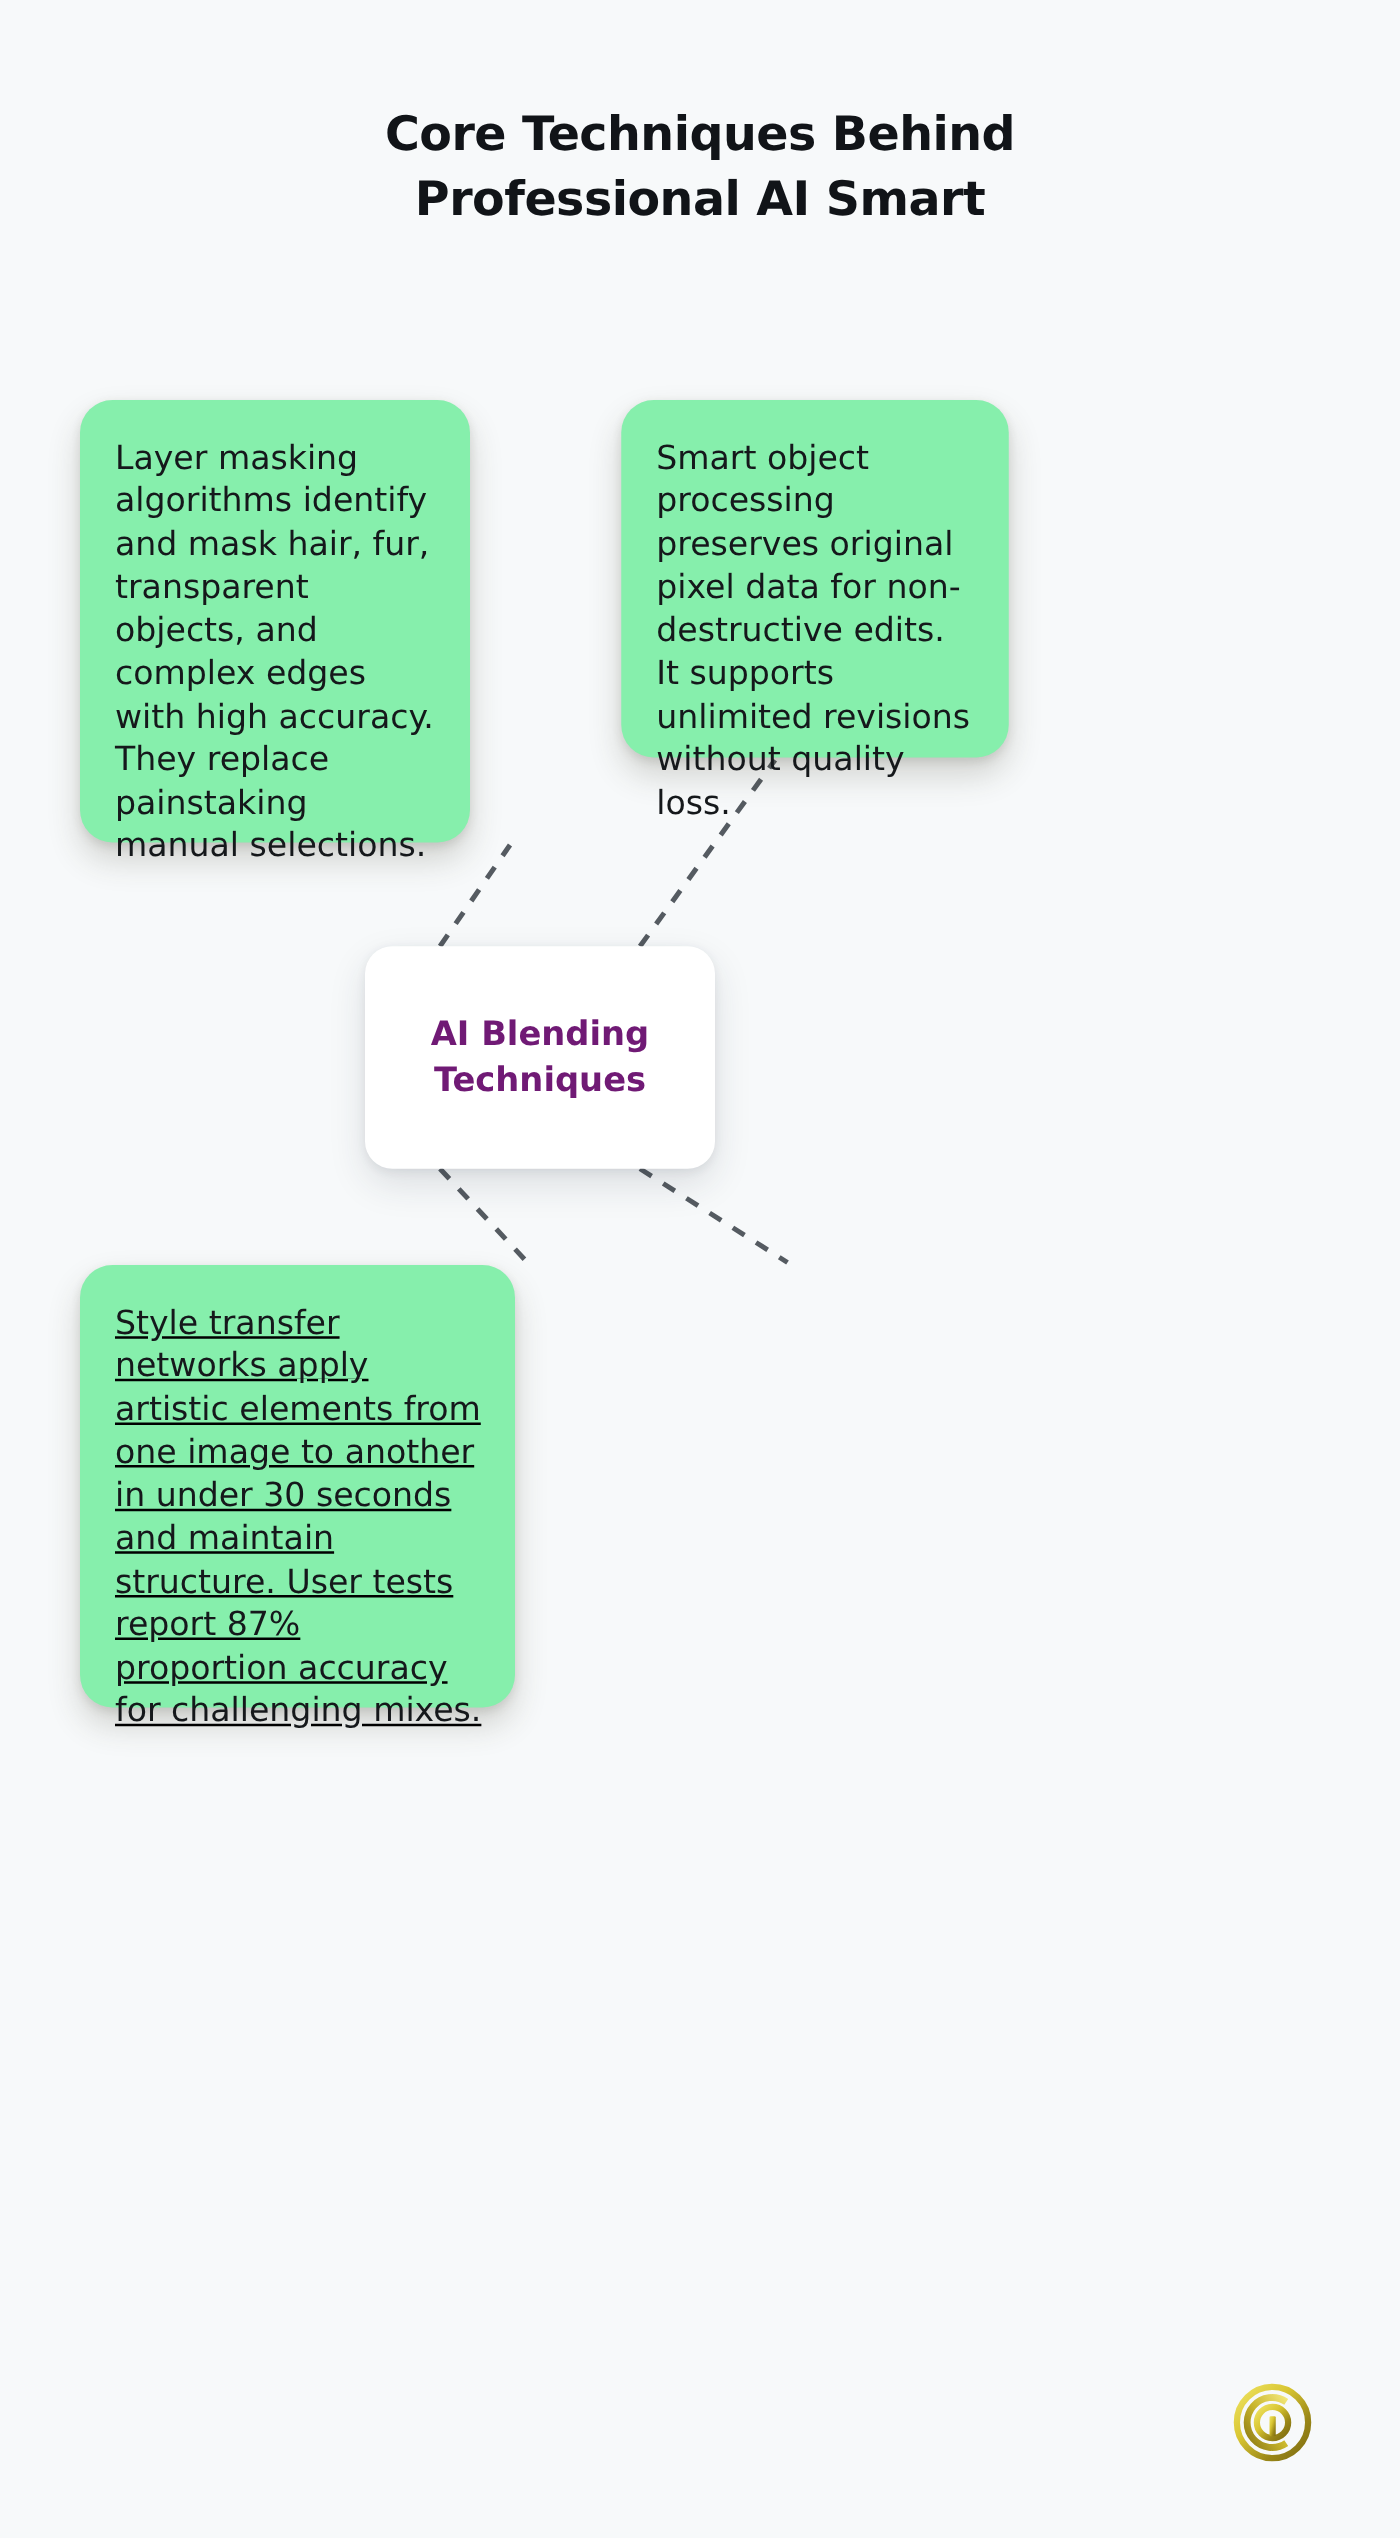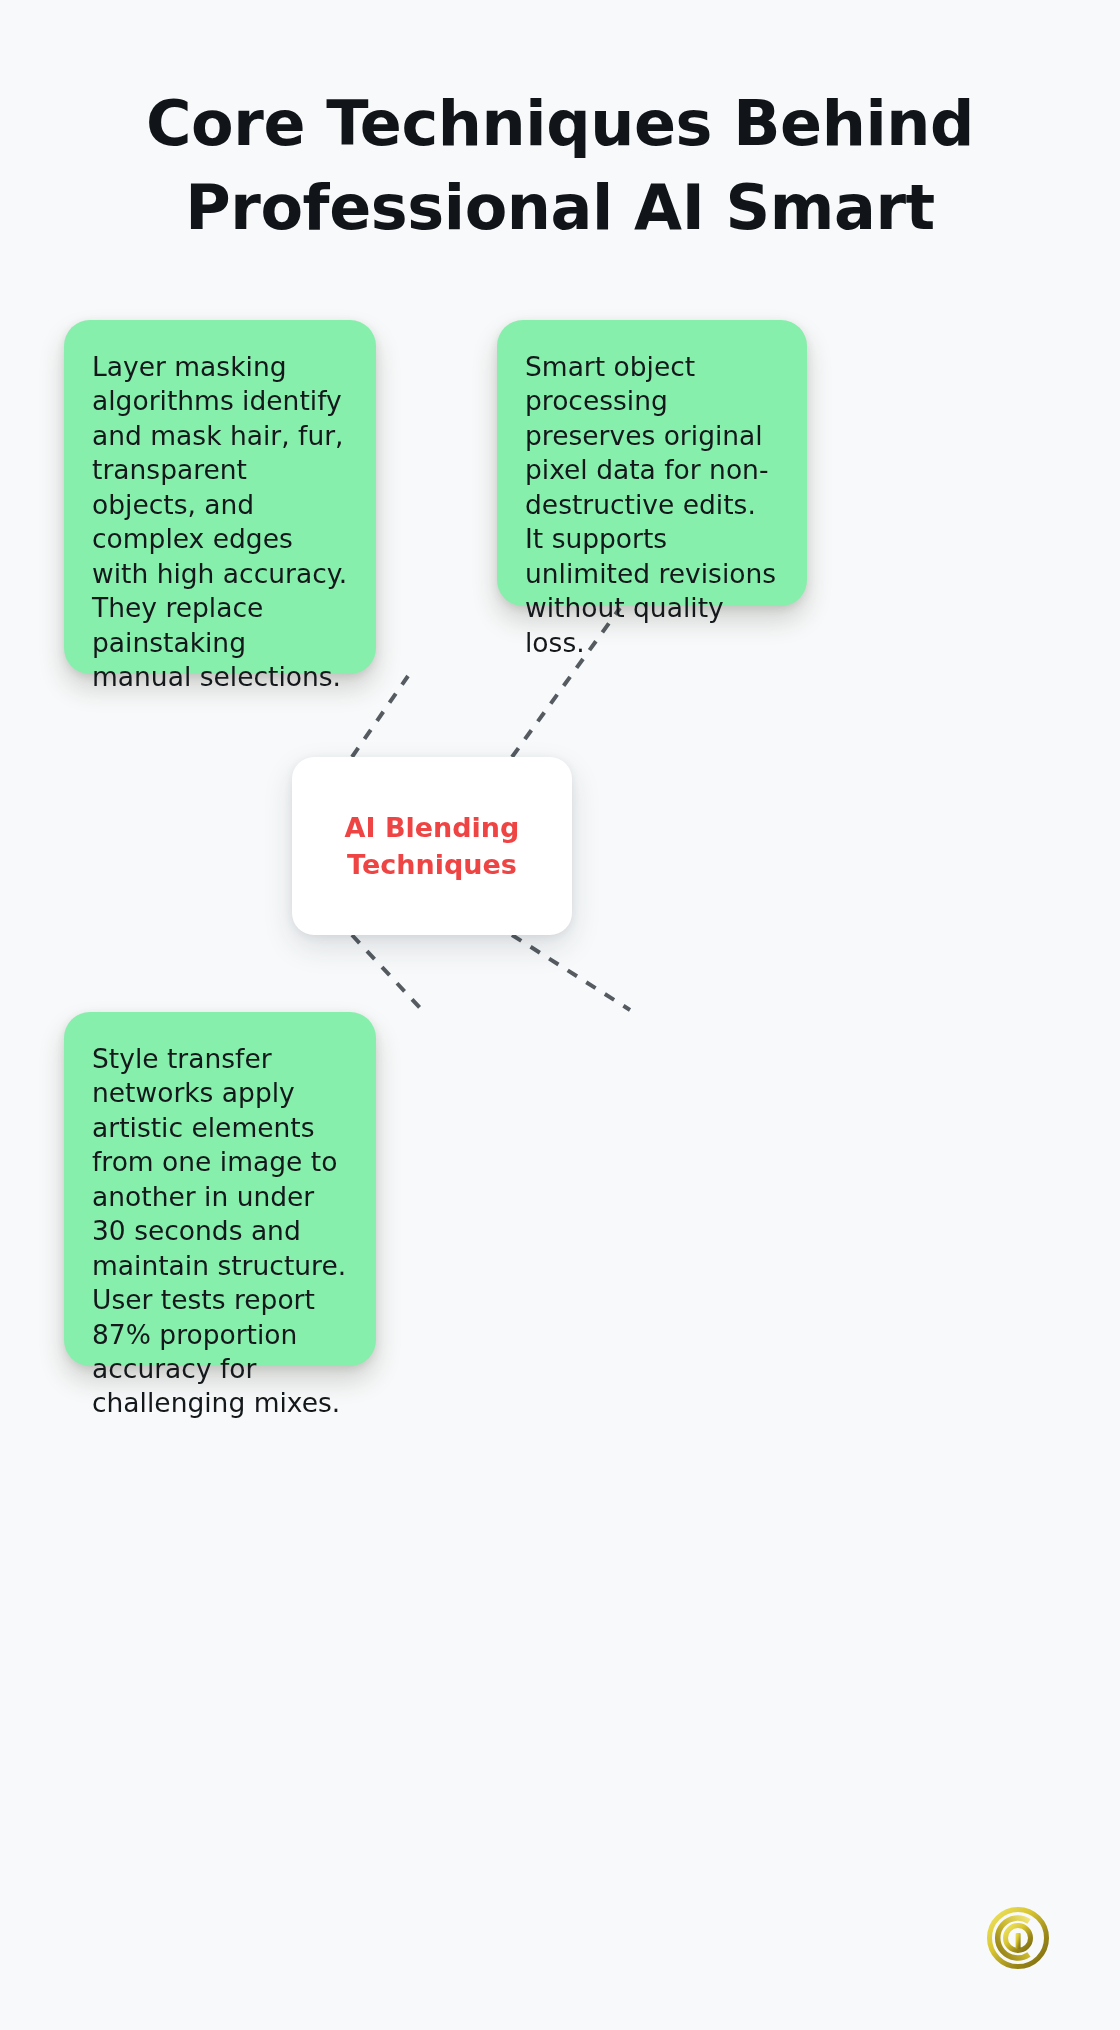--- a/index.html
+++ b/index.html
@@ -24,21 +24,21 @@
 
   
   .title-block {
     position: absolute;
     left: 0;
     top: 82px;
     width: 1120px;
     text-align: center;
   }
   .title-line {
-    font-size: 62px;
+    font-size: 38px;
     font-weight: 700;
     line-height: 1.36;
     color: #111418;
     letter-spacing: -0.4px;
     font-family: "DejaVu Sans", "Liberation Sans", sans-serif;
   }
 
   
   #connectors {
     position: absolute;
@@ -63,21 +63,21 @@
     font-size: 26.5px;
     line-height: 1.30;
     color: #15181b;
     font-weight: 400;
     font-family: "DejaVu Sans", "Liberation Sans", sans-serif;
     white-space: pre-line;
   }
 
   #card-tl { left: 64px;  top: 320px;  width: 312px; height: 354px; }
   #card-tr { left: 497px; top: 320px;  width: 310px; height: 286px; }
-  #card-bl { left: 64px;  top: 1012px; width: 312px; height: 354px; }
+  #card-bl { left: 64px;  top: 1012px; width: 348px; height: 354px; text-decoration: underline; }
   #card-br { left: 497px; top: 1012px; width: 310px; height: 322px; }
 
   
   #center-node {
     position: absolute;
     left: 292px;
     top: 757px;
     width: 280px;
     height: 178px;
     background: #ffffff;
@@ -87,21 +87,21 @@
     display: flex;
     align-items: center;
     justify-content: center;
     box-sizing: border-box;
     padding: 10px 18px;
   }
   #center-node .center-text {
     font-size: 27px;
     font-weight: 700;
     line-height: 1.38;
-    color: #ef4444;
+    color: #701a75;
     text-align: center;
     white-space: pre-line;
     font-family: "DejaVu Sans", "Liberation Sans", sans-serif;
   }
 
   
   #logo {
     position: absolute;
     left: 985px;
     top: 1905px;

